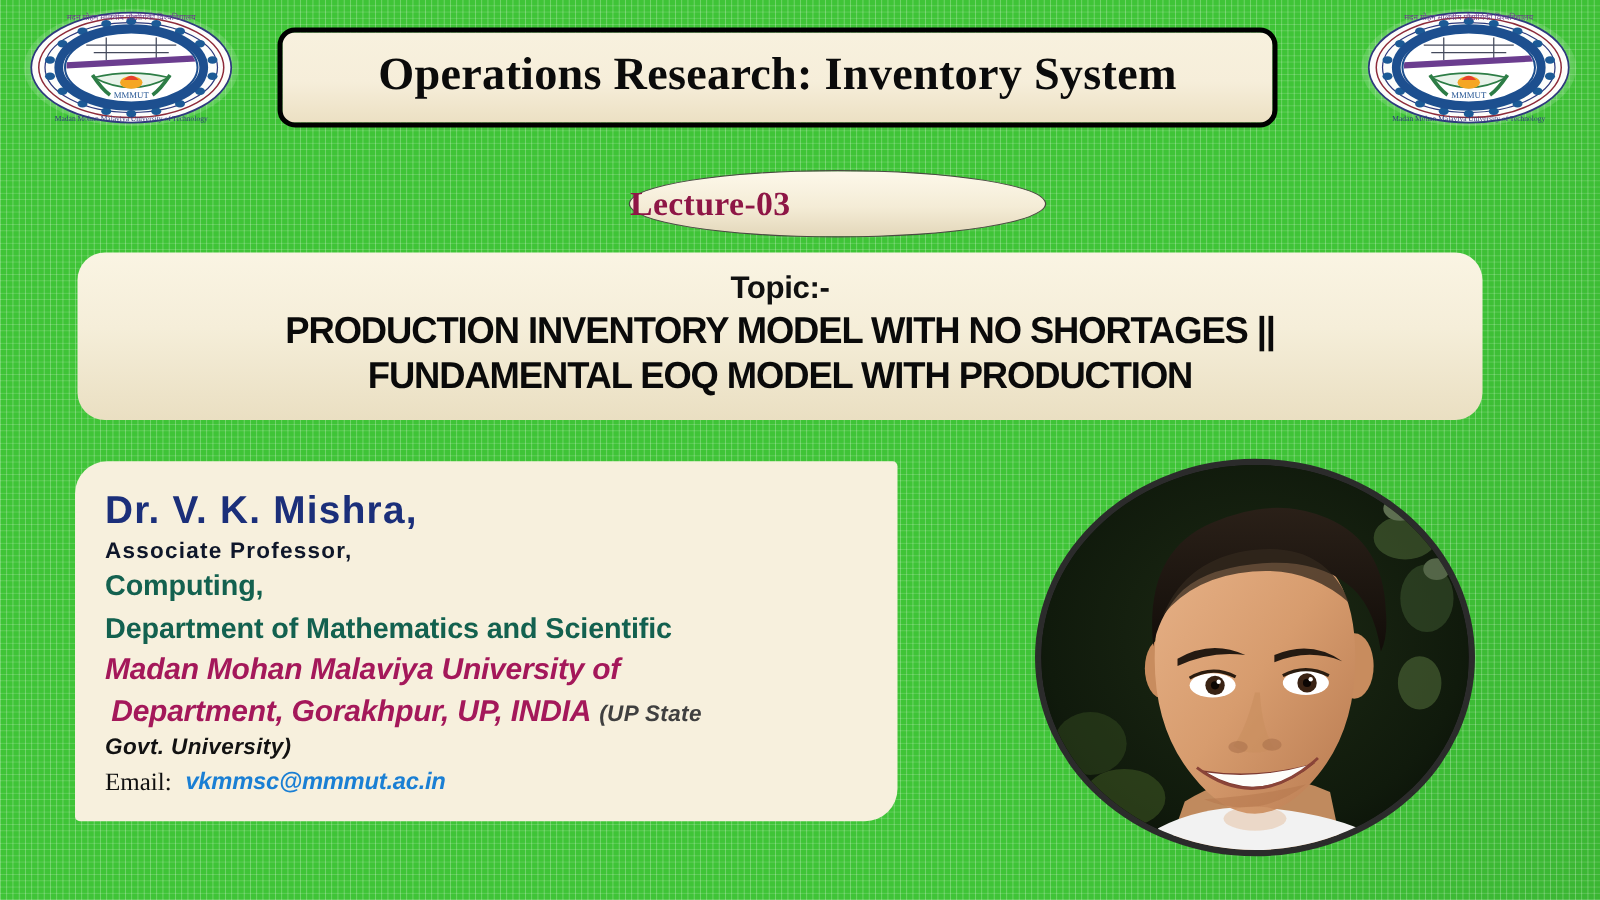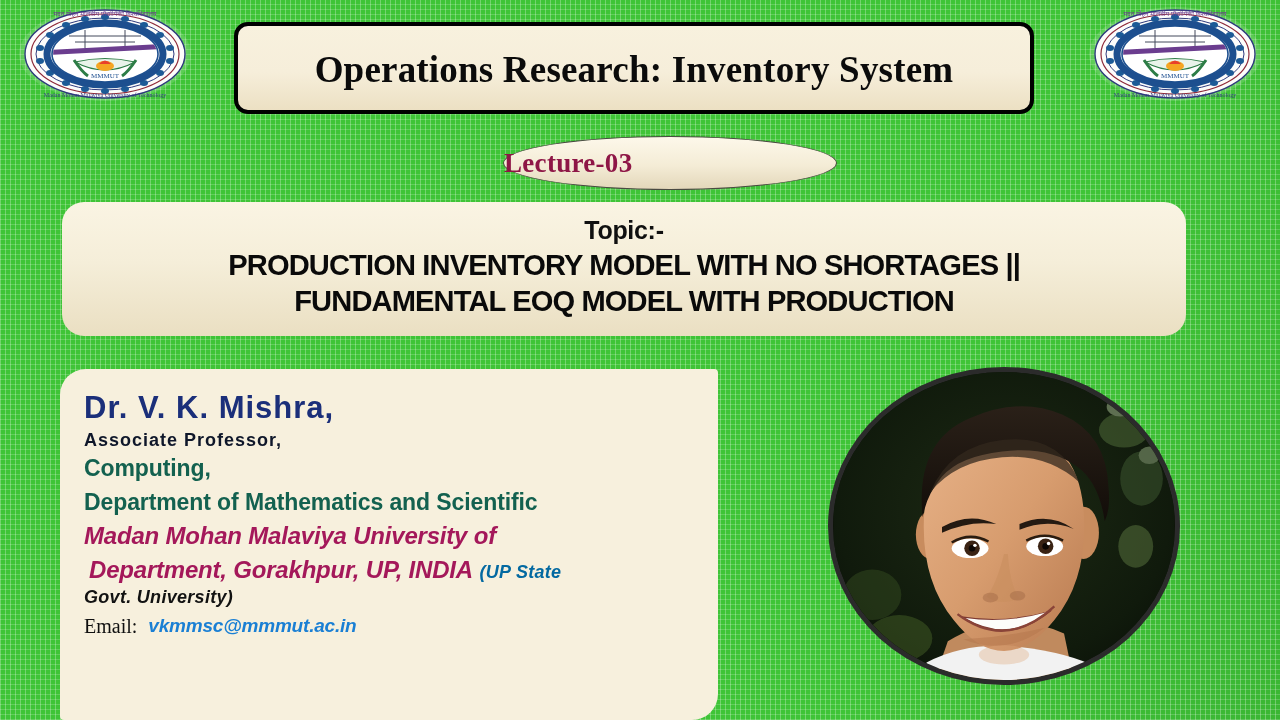--- a/index.html
+++ b/index.html
@@ -37,31 +37,31 @@
     top: 50%;
     transform: translate(-50%, -50%);
     width: 176px;
     height: 96px;
   }
   .logo svg { display: block; width: 100%; height: 100%; }
 
   
   .title-box {
     position: absolute;
-    left: 234px;
+    left: 222px;
     top: 22px;
     width: 800px;
-    height: 92px;
+    height: 80px;
     border: 4px solid #000000;
     border-radius: 14px;
     background: linear-gradient(180deg, #f8f1de 0%, #f6eeda 55%, #ece0c3 100%);
     display: flex;
     align-items: flex-start;
     justify-content: center;
-    padding-top: 22px;
+    padding-top: 12px;
   }
   .title-box .title-text {
     font-family: "Liberation Serif", serif;
     font-weight: bold;
     font-size: 37px;
     color: #0b0b0b;
     letter-spacing: 0.2px;
     white-space: nowrap;
   }
 
@@ -121,21 +121,21 @@
     transform: scaleX(0.97);
     white-space: nowrap;
   }
 
   
   .presenter-card {
     position: absolute;
     left: 60px;
     top: 369px;
     width: 658px;
-    height: 351px;
+    height: 288px;
     border-radius: 26px 4px 26px 4px;
     background: #f7f0dd;
     padding: 22px 18px 10px 24px;
   }
   .p-name {
     font-family: "Liberation Sans", sans-serif;
     font-weight: bold;
     font-size: 31px;
     color: #1b2f7a;
     letter-spacing: 1px;
@@ -166,21 +166,21 @@
     color: #a4185a;
     letter-spacing: -0.2px;
     line-height: 1.42;
   }
   .p-univ .indent { display: inline-block; padding-left: 5px; }
   .p-suffix {
     font-family: "Liberation Sans", sans-serif;
     font-weight: bold;
     font-style: italic;
     font-size: 18px;
-    color: #0369a1;
+    color: #404040;
     letter-spacing: 0.3px;
   }
   .p-suffix-line2 {
     font-family: "Liberation Sans", sans-serif;
     font-weight: bold;
     font-style: italic;
     font-size: 18px;
     color: #121212;
     letter-spacing: 0.3px;
     line-height: 1.25;

